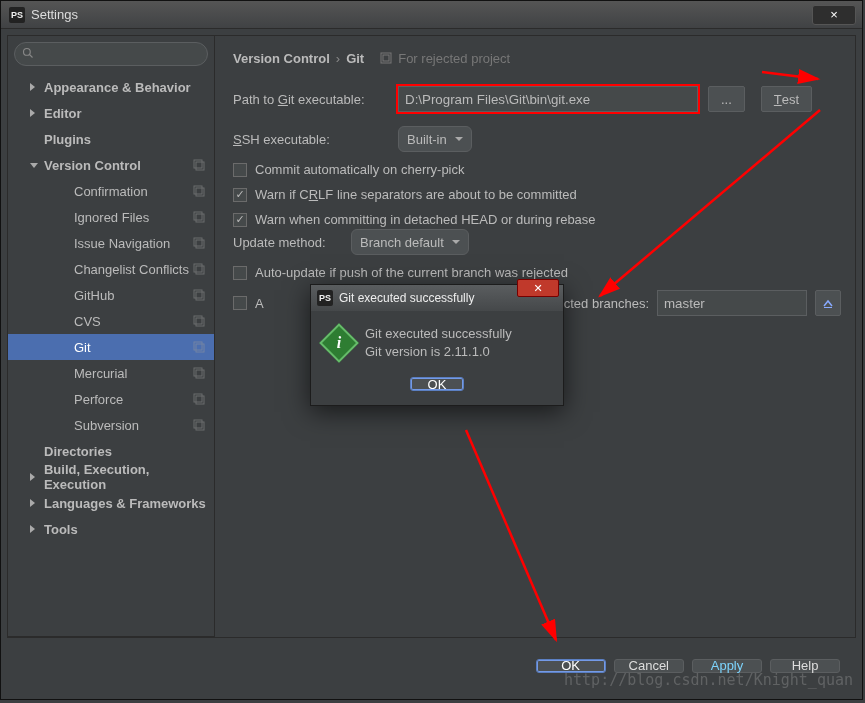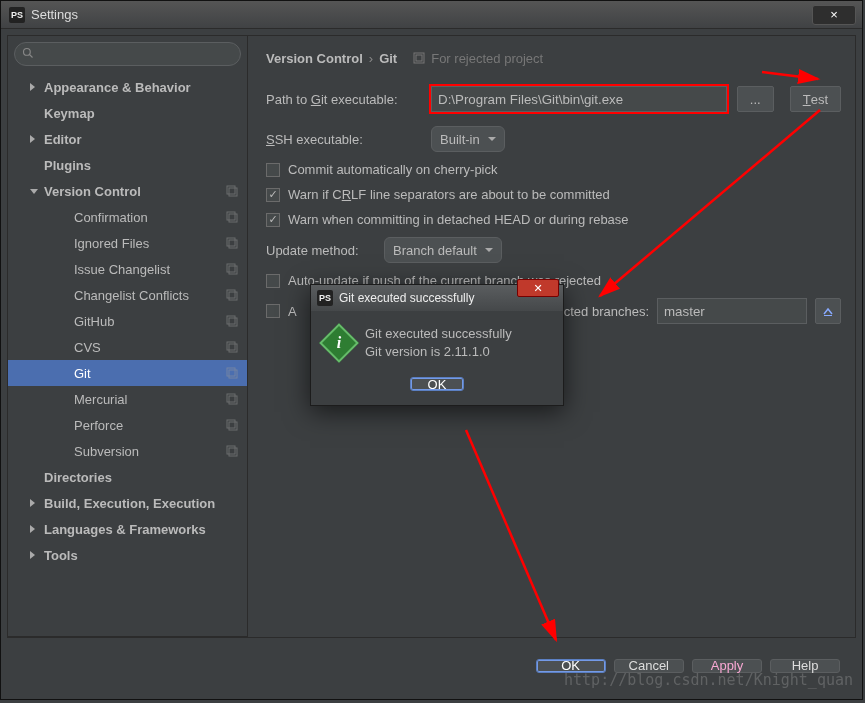--- a/index.html
+++ b/index.html
@@ -40,21 +40,21 @@
     background: #2e2e2e;
     border: 1px solid #555; border-radius: 3px;
     color: #fff;
     display: flex; align-items: center; justify-content: center;
     font-size: 13px;
   }
   .body { flex: 1; display: flex; flex-direction: column; padding: 6px; }
   .main-row { flex: 1; display: flex; min-height: 0; }
   
   .sidebar {
-    width: 241px;
+    width: 208px;
     display: flex; flex-direction: column;
     border: 1px solid #2b2b2b;
     background: #3c3f41;
   }
   .search-wrap { padding: 6px 6px 4px 6px; position: relative; }
   .search-input {
     width: 100%;
     height: 24px;
     background: #45494a;
     border: 1px solid #5b5e60;
@@ -193,21 +193,21 @@
     background: #4c5052;
     border: 1px solid #5b5e60;
     color: #ddd; border-radius: 3px;
     display: inline-flex; align-items: center; justify-content: center;
   }
   .btn-main.primary {
     border: 1px solid #5b7fc2;
     box-shadow: inset 0 0 0 1px #749ae6;
     color: #fff;
   }
-  .btn-main.disabled { color: #f9a8d4; }
+  .btn-main.disabled { color: #7dd3fc; }
   
   .dialog {
     position: absolute;
     left: 310px; top: 284px;
     width: 254px;
     background: #3c3f41;
     border: 1px solid #1c1c1c;
     box-shadow: 0 6px 24px rgba(0,0,0,0.6);
     display: flex; flex-direction: column;
   }
@@ -284,24 +284,20 @@
               <line x1="10" y1="10" x2="14" y2="14" stroke="#888" stroke-width="1.5"></line>
             </svg>
           <input class="search-input" placeholder="" style="">
         </div>
         <div class="tree" id="tree">
             <div class="tree-item lvl1 bold">
               <span class="tri collapsed"></span>
               <span>Appearance &amp; Behavior</span>
             </div>
             <div class="tree-item lvl1 bold">
-              <span class="tri" style="visibility: hidden;"></span>
-              <span>Keymap</span>
-            </div>
-            <div class="tree-item lvl1 bold">
               <span class="tri collapsed"></span>
               <span>Editor</span>
             </div>
             <div class="tree-item lvl1 bold">
               <span class="tri" style="visibility: hidden;"></span>
               <span>Plugins</span>
             </div>
             <div class="tree-item lvl1 bold">
               <span class="tri expanded"></span>
               <span>Version Control</span>
@@ -327,21 +323,21 @@
               <span>Ignored Files</span>
               <span class="copy-badge">
                 <svg viewBox="0 0 14 14" width="14" height="14">
                   <rect x="2" y="2" width="8" height="8" fill="none" stroke="#999"></rect>
                   <rect x="4" y="4" width="8" height="8" fill="none" stroke="#999"></rect>
                 </svg>
               </span>
             </div>
             <div class="tree-item lvl2">
               <span class="tri" style="visibility: hidden;"></span>
-              <span>Issue Changelist</span>
+              <span>Issue Navigation</span>
               <span class="copy-badge">
                 <svg viewBox="0 0 14 14" width="14" height="14">
                   <rect x="2" y="2" width="8" height="8" fill="none" stroke="#999"></rect>
                   <rect x="4" y="4" width="8" height="8" fill="none" stroke="#999"></rect>
                 </svg>
               </span>
             </div>
             <div class="tree-item lvl2">
               <span class="tri" style="visibility: hidden;"></span>
               <span>Changelist Conflicts</span>
@@ -468,21 +464,21 @@
           </div>
         <div class="check-row">
             <span class="checkbox checked"></span>
             <span><span>Warn if C</span><span class="underline">R</span><span>LF line separators are about to be committed</span></span>
           </div>
         <div class="check-row">
             <span class="checkbox checked"></span>
             <span>Warn when committing in detached HEAD or during rebase</span>
           </div>
 
-        <div class="form-row" style="margin-top:10px">
+        <div class="form-row" style="margin-top:2px">
           <span style="width:108px">Update method:</span>
           <div class="dropdown">
               <span>Branch default</span>
               <span class="caret"></span>
             </div>
         </div>
 
         <div class="check-row">
             <span class="checkbox"></span>
             <span>Auto-update if push of the current branch was rejected</span>

